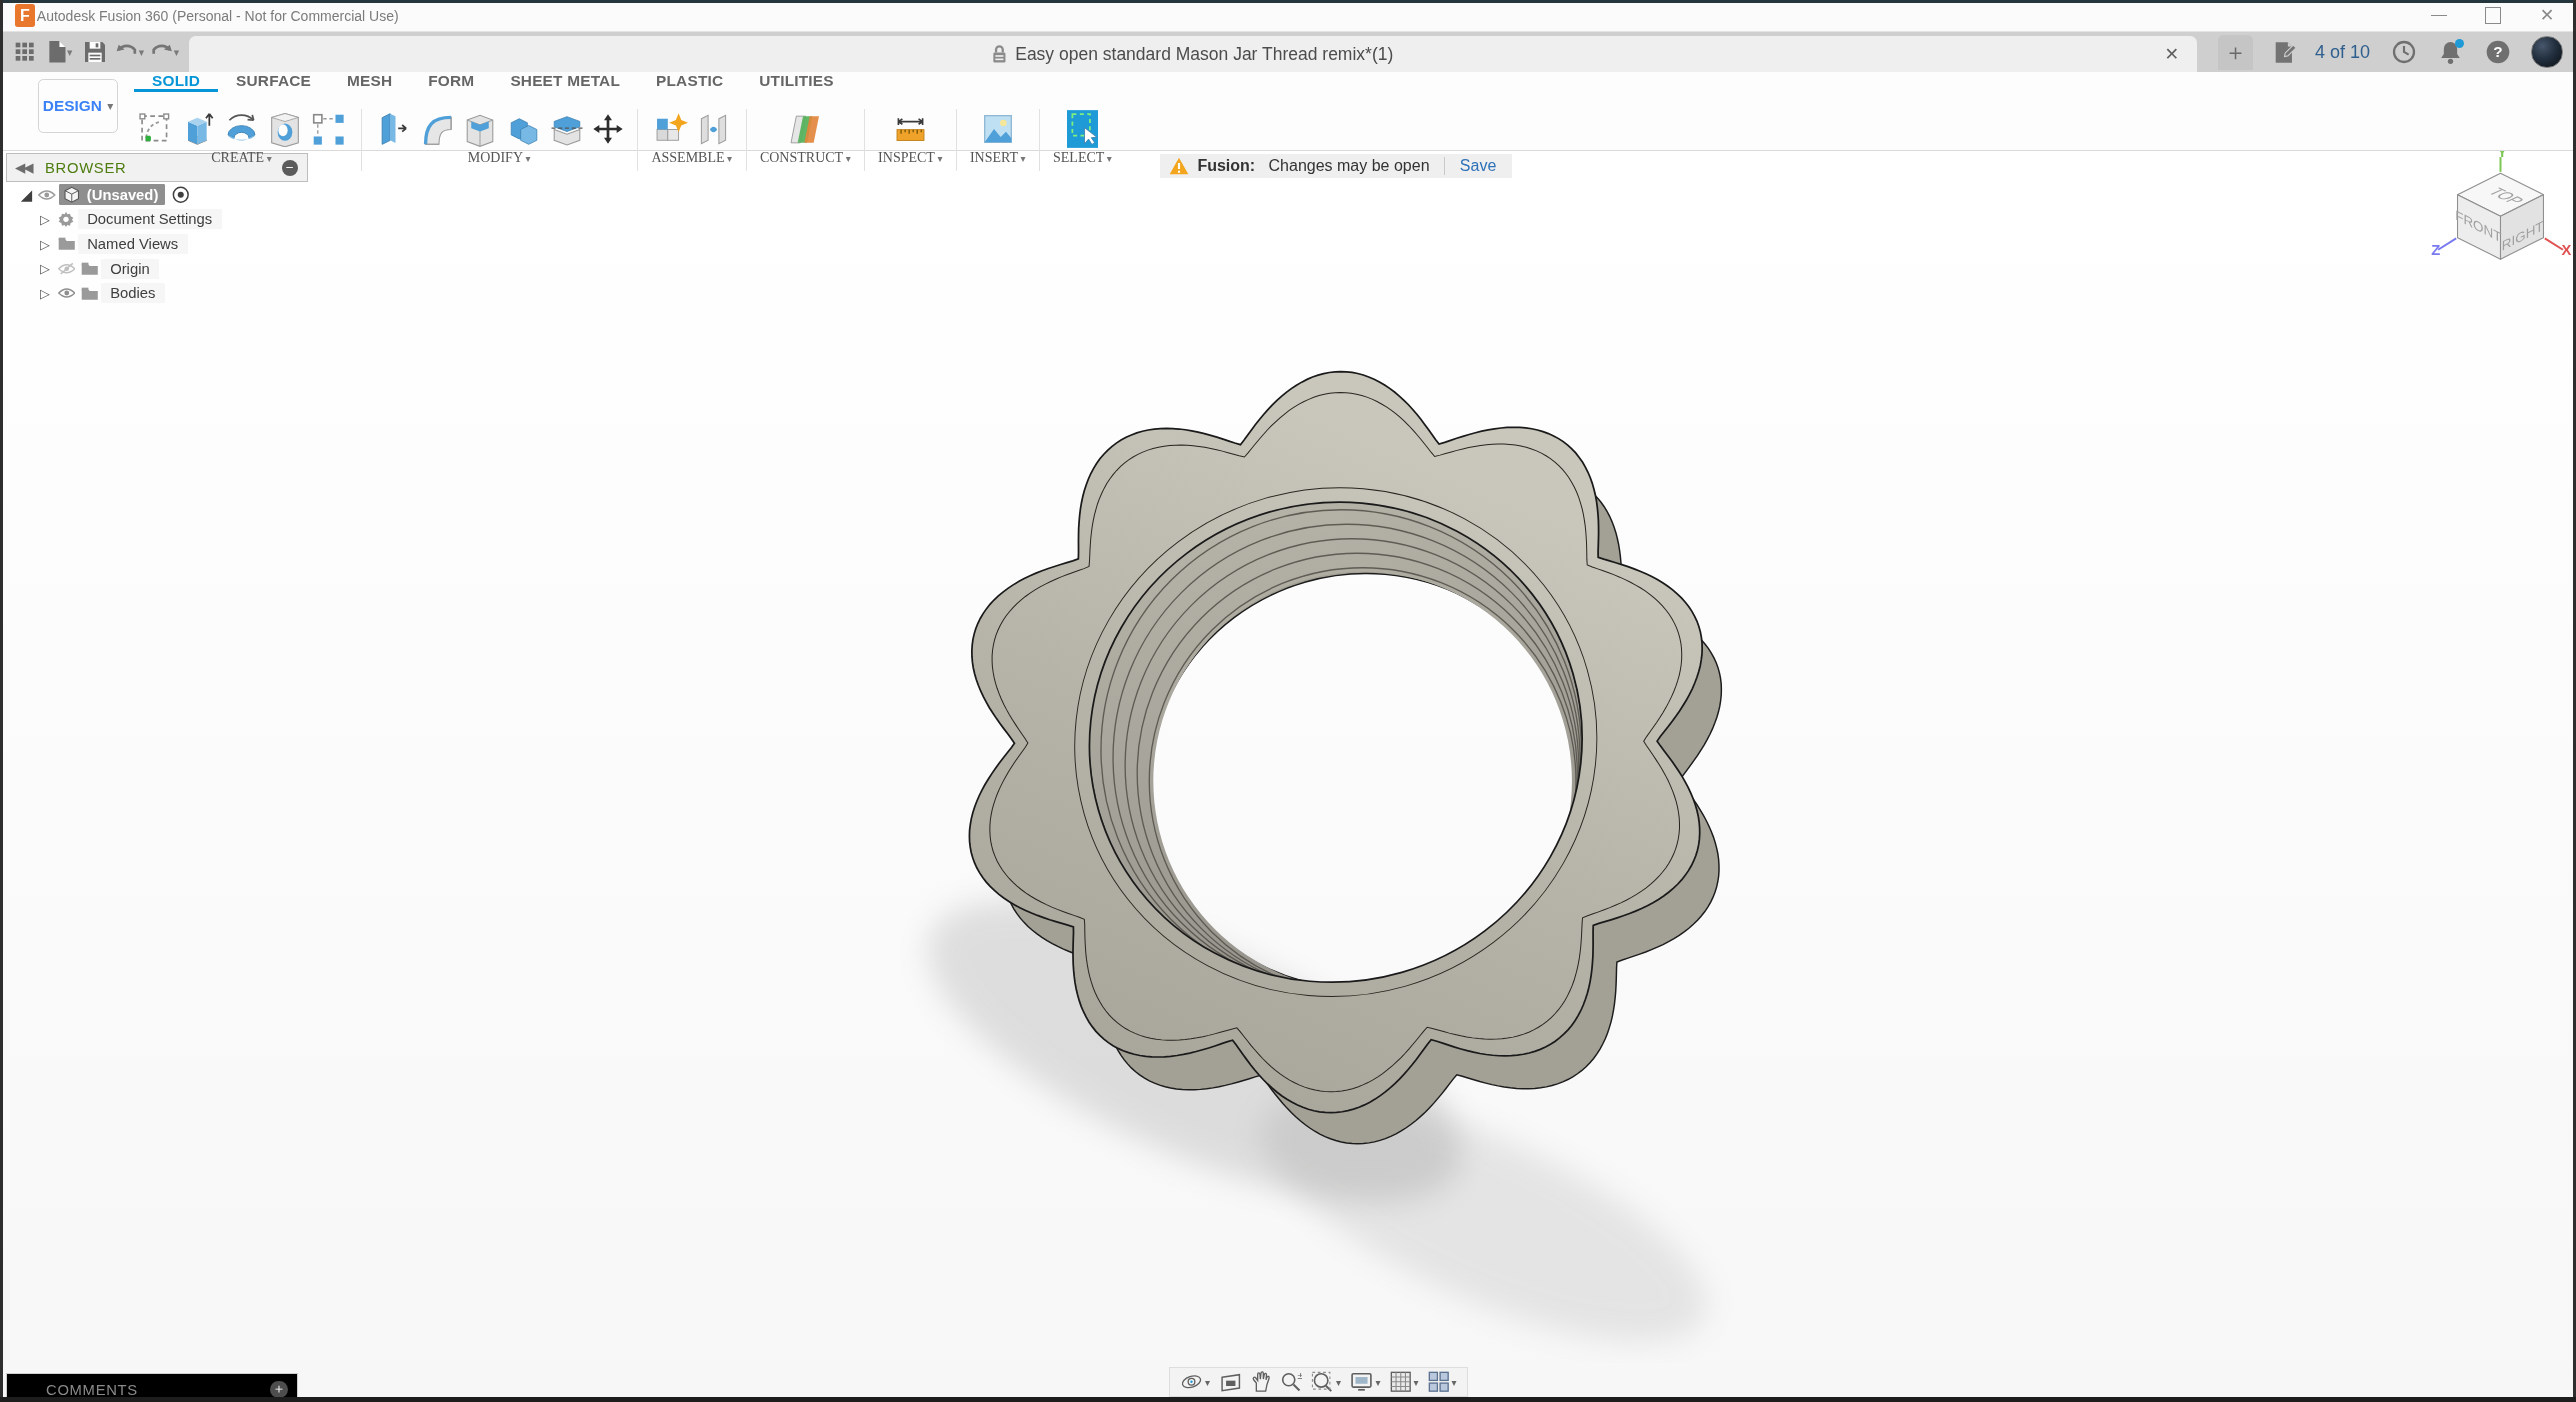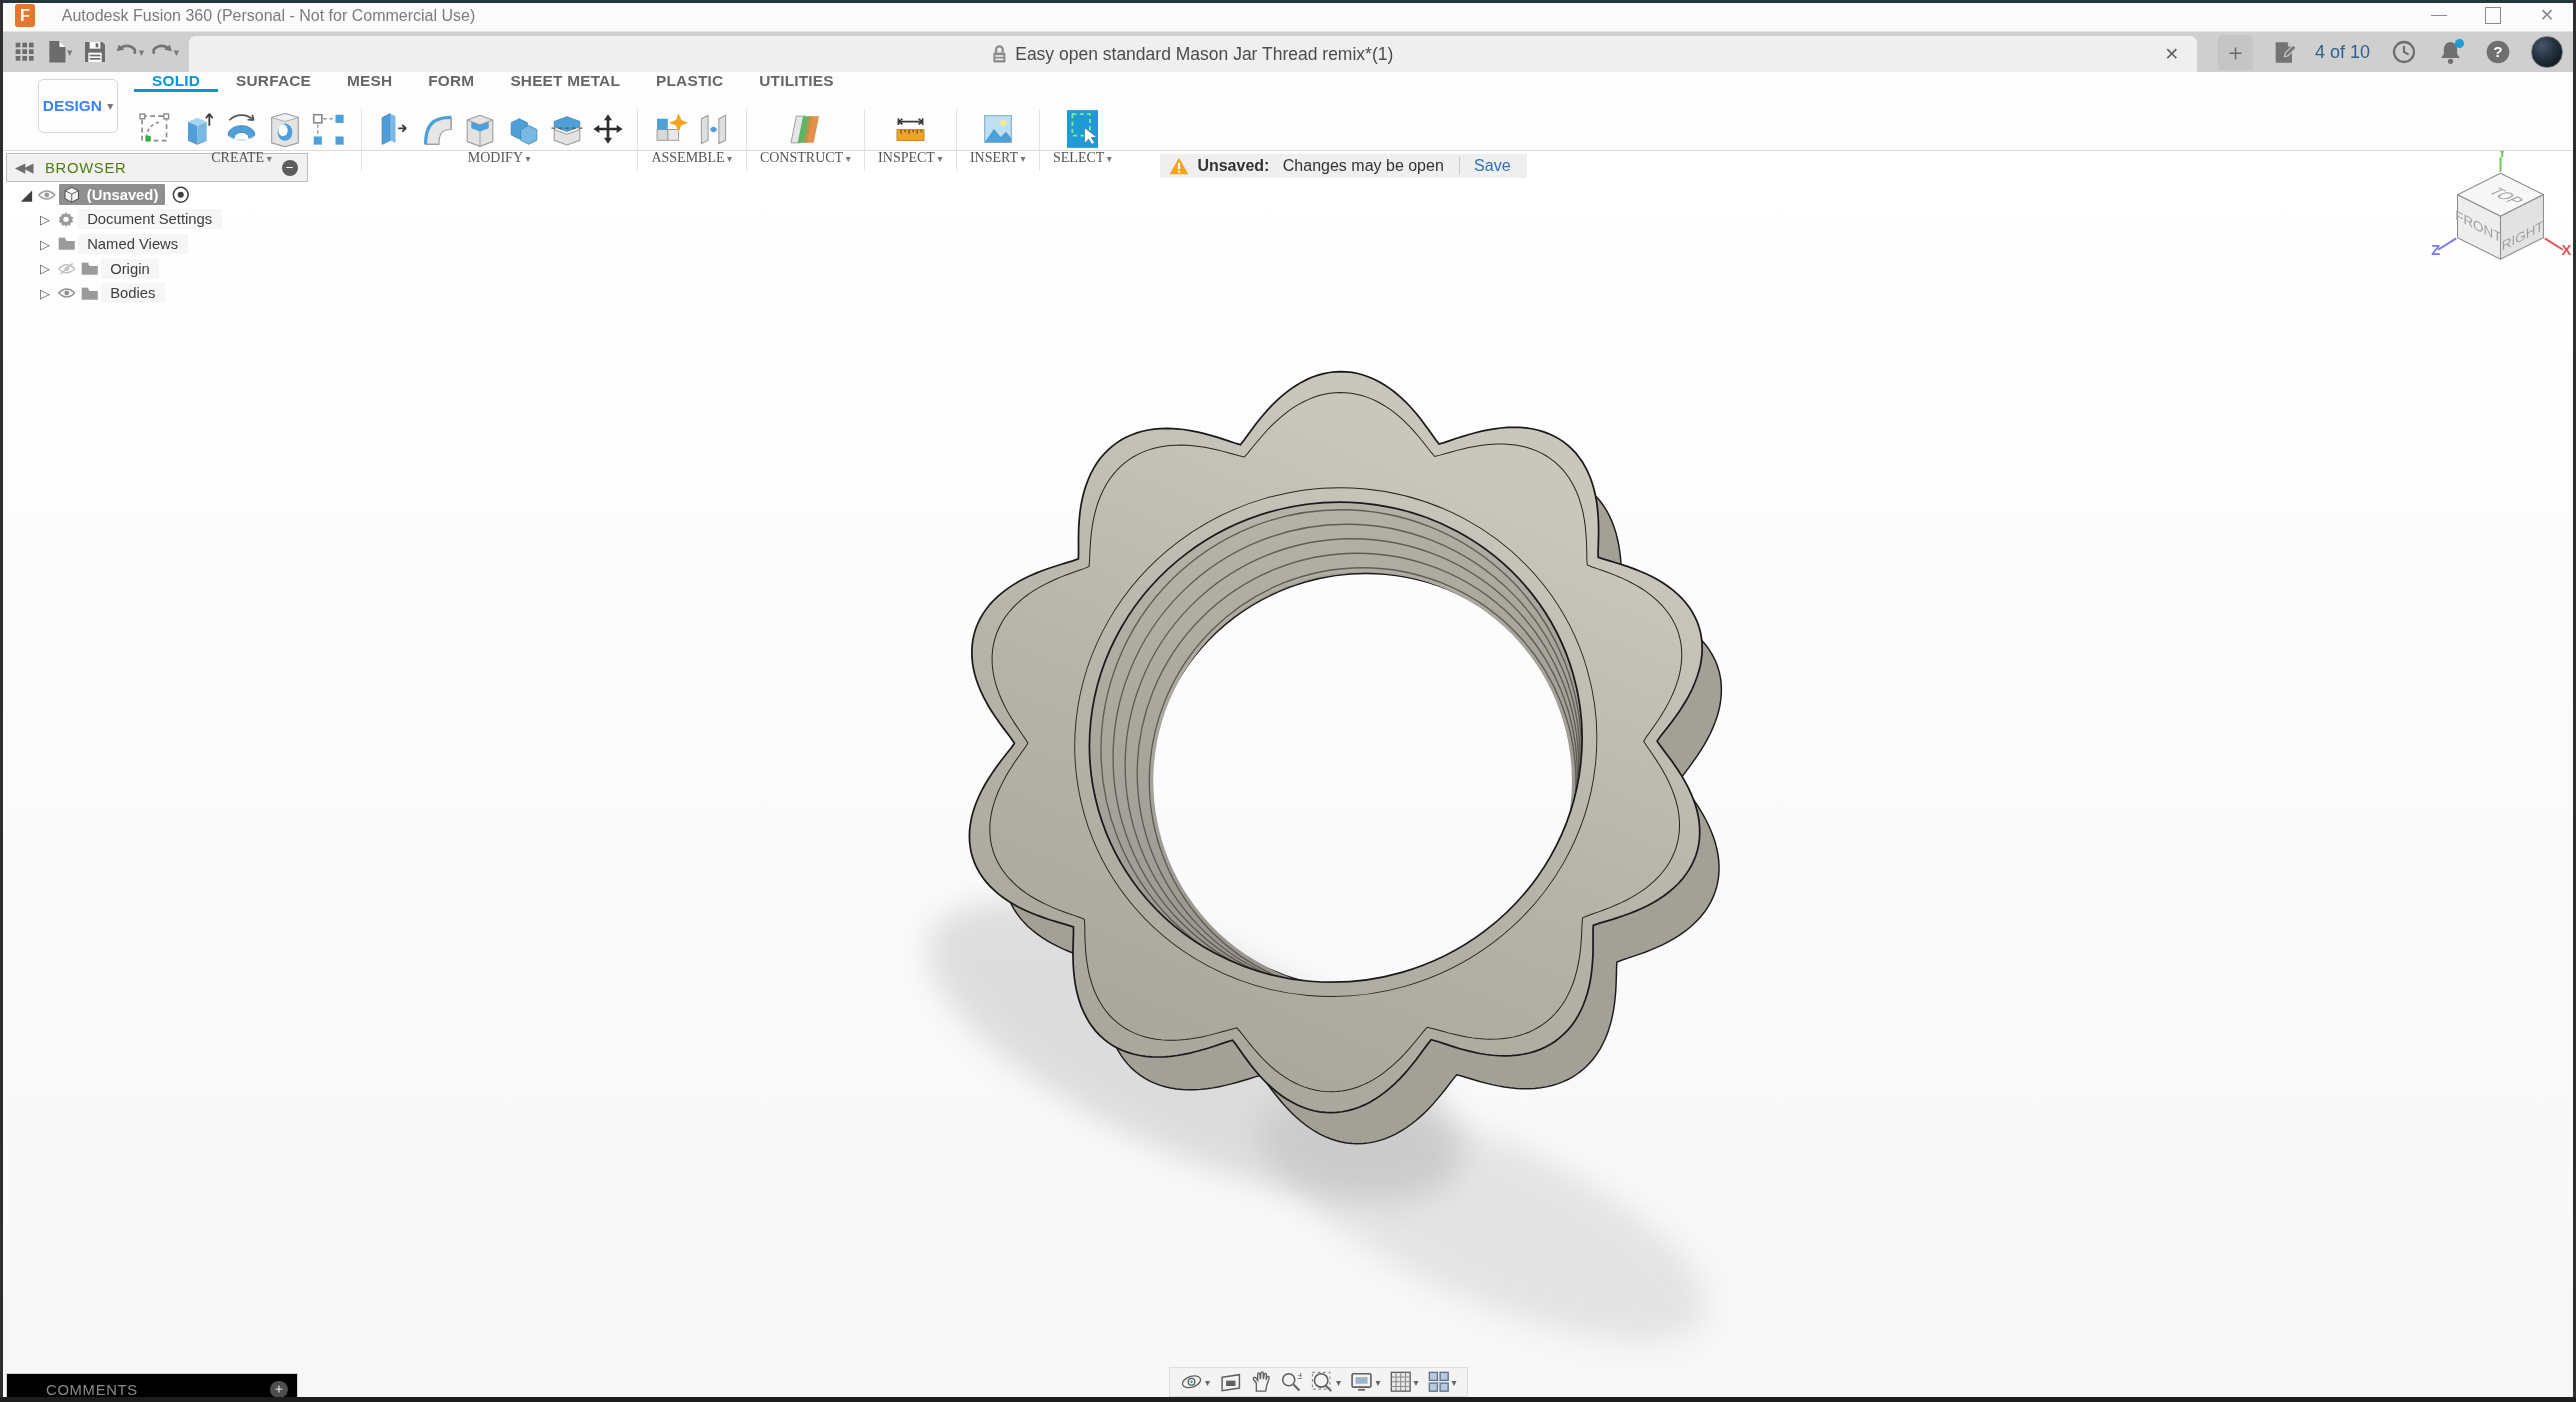--- a/index.html
+++ b/index.html
@@ -9,21 +9,21 @@
   .edge{position:absolute;background:#26363d;z-index:60;}
   .edge.top{left:0;top:0;width:100%;height:2.7px;}
   .edge.left{left:0;top:0;width:3.4px;height:100%;background:#2e2e2e;}
   .edge.right{right:0;top:0;width:2.7px;height:100%;background:#2e2e2e;}
   .edge.bottom{left:0;bottom:0;width:100%;height:4.7px;background:#1d1d1d;}
   
   .titlebar{position:absolute;left:0;top:0;width:100%;height:31px;background:#fbfbfb;
             border-bottom:0.7px solid #e3e3e3;display:flex;align-items:center;z-index:50;}
   .appicon{width:20px;height:23px;margin-left:14.8px;background:#e8762d;border-radius:2.7px;
            color:#fff;font-weight:bold;font-size:16px;display:flex;align-items:center;justify-content:center;}
-  .apptitle{margin-left:27px;font-size:16px;color:#7b7b7b;}
+  .apptitle{margin-left:2px;font-size:14px;color:#7b7b7b;}
   .wincontrols{margin-left:auto;display:flex;align-items:center;gap:31px;margin-right:17.5px;color:#8a8a8a;}
   .wc{width:23px;height:23px;display:flex;align-items:center;justify-content:center;font-size:17.5px;cursor:default;}
   .wc .box{width:14.8px;height:14.8px;border:1.3px solid #8a8a8a;}
   .wc .dash{width:16px;height:1.3px;background:#8a8a8a;display:block;}
   
   .tabrow{position:absolute;left:0;top:32px;width:100%;height:40px;background:#cfcfcf;z-index:49;display:flex;align-items:flex-end;}
   .quickbar{height:40px;display:flex;align-items:center;padding:0 9.4px 0 10.7px;gap:5.4px;background:#cfcfcf;}
   .qbtn{height:29.5px;min-width:29.5px;display:flex;align-items:center;justify-content:center;color:#6c6c6c;}
   .qbtn svg{display:block;}
   .qcaret{font-size:10.7px;color:#7a7a7a;margin-left:1.3px;}
@@ -529,21 +529,21 @@
       <span class="ilabel">Bodies</span>
     </div>
   </div>
 
   <div class="warnbar">
     <svg width="20" height="18" viewBox="0 0 30 27">
       <path d="M15 1 L29 26 H1 Z" fill="#f2a51d"></path>
       <rect x="13.4" y="9" width="3.2" height="9" fill="#fff"></rect>
         <rect x="13.4" y="20.5" width="3.2" height="3.2" fill="#fff"></rect>
     </svg>
-    <span class="wl">Unsaved:</span>
+    <span class="wl">Fusion:</span>
     <span class="wm">Changes may be open</span>
     <span class="sep"></span>
     <span class="save">Save</span>
   </div>
 
   <svg class="viewcube" width="141" height="131" viewBox="0 0 210 195">
     <g stroke="#8f8f8f" stroke-width="1.6" stroke-linejoin="round">
       <polygon points="105,36 169,68 105,100 41,68" fill="#f7f7f7"></polygon>
       <polygon points="41,68 105,100 105,164 41,132" fill="#ededed"></polygon>
       <polygon points="105,100 169,68 169,132 105,164" fill="#e2e2e2"></polygon>

